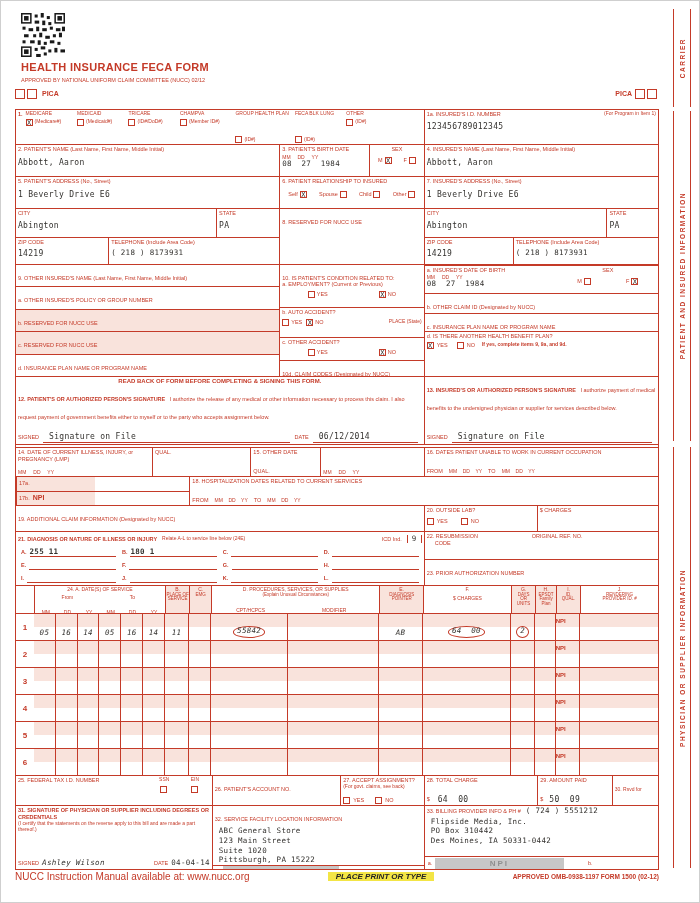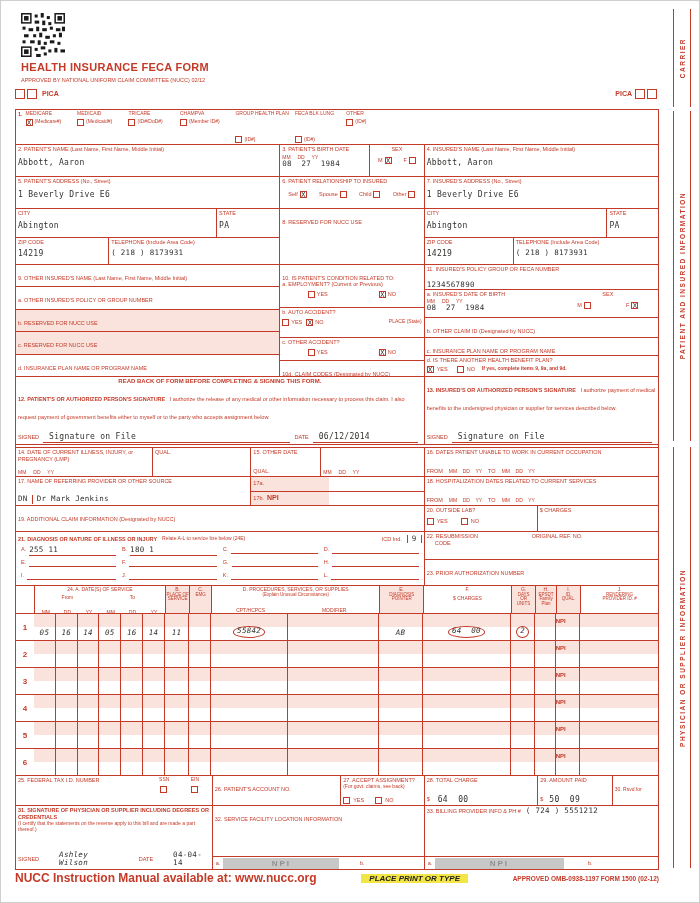--- a/index.html
+++ b/index.html
@@ -23,21 +23,21 @@
   .sub { padding:1px 2px; overflow:hidden; }
   .form { position:absolute; left:14px; top:108px; width:644px; border:1px solid var(--red); background:#fff; }
   .hdr-title { position:absolute; left:20px; top:60px; font-size:11px; font-weight:bold; color:var(--red); letter-spacing:.3px; }
   .hdr-approved { position:absolute; left:20px; top:76px; font-size:5.5px; color:var(--red); }
   .qr { position:absolute; left:20px; top:12px; }
   .pica-row { position:absolute; left:14px; top:88px; width:644px; display:flex; justify-content:space-between; align-items:center; }
   .pica-cell { width:10px; height:10px; border:1px solid var(--red); display:inline-block; margin-right:2px; }
   .sigline { border-bottom:1px solid var(--red); margin:0 4px; padding:0 4px 1px 6px; min-height:9px; }
   .vline { width:1px; background:var(--red); align-self:stretch; margin:0 4px; }
   .icdbox { border-left:1px solid var(--red); border-right:1px solid var(--red); padding:0 4px; }
-  .dcell { width:25%; padding:0 3px; align-items:flex-start; }
+  .dcell { width:25%; padding:0 3px; align-items:center;font-weight:bold; }
   .dline { flex:1; border-bottom:1px solid var(--red); margin-left:3px; min-height:8px; }
   .diagrow { height:13px; padding:0 2px; }
   .q17 { background:var(--pink); width:45%; padding:1px 2px; }
   
   .tc { border-left:1px solid var(--red); overflow:hidden; text-align:center; padding-top:1px; }
   .tc.first { border-left:none; }
   .mdy { width:16.66%; display:inline-block; }
   .srow { position:relative; height:27px; border-top:1px solid var(--red); }
   .sshade { position:absolute; left:2.8%; right:0; top:0; height:13px; background:var(--pink); display:flex; align-items:center; }
   .npi-lb { margin-left:83.6%; font-size:6px; font-weight:bold; color:var(--red); }
@@ -47,21 +47,21 @@
   .scell { border-right:1px solid var(--red); height:100%; display:flex; align-items:flex-end; justify-content:center;
            padding-bottom:2px; overflow:visible; }
   .circle { border:1.2px solid var(--red); border-radius:50%; padding:0 3px 1px 3px; }
   .npi-gray { background:#c7c7c7; color:#909090; font-size:8px; font-weight:bold; width:55%; height:11px;
               display:flex; align-items:center; justify-content:center; letter-spacing:2px; }
   .vstrip { position:absolute; right:8px; top:0; width:18px; }
   .vsec { position:absolute; left:0; width:100%; border-left:1px solid var(--red); border-right:1px solid var(--red);
           display:flex; align-items:center; justify-content:center; }
   .vsec span { writing-mode:vertical-rl; transform:rotate(180deg); font-size:6.5px; font-weight:bold; color:var(--red); letter-spacing:1.5px; }
   .footer { position:absolute; left:14px; top:870px; width:644px; display:flex; justify-content:space-between; align-items:center; }
-  .f-left { color:var(--red); font-weight:bold; font-size:12px; }
+  .f-left { color:var(--red); font-weight:normal; font-size:10px; }
   .f-mid { background:#f3e545; font-style:italic; font-weight:bold; font-size:8px; color:#222; padding:0 8px; }
   .f-right { color:var(--red); font-size:6.5px; font-weight:bold; }
   .sig-script { font-style:italic; }
   .addr { padding:0 6px; line-height:1.3; }
 </style>
 </head>
 <body>
 
 <div class="page">
 
@@ -180,20 +180,27 @@
             </div>
         </div>
         <div class="col" style="width:10%">
           <span class="lb2">OTHER</span>
           <div class="f ac g2" style="margin-top:2px">
               <span class="cb"></span>
               <span class="lb2">(ID#)</span>
             </div>
         </div>
       </div>
+      <div class="box col" style="width:36.5%">
+        <div class="f jb">
+          <span class="lb">1a. INSURED'S I.D. NUMBER</span>
+          <span class="lb2">(For Program in Item 1)</span>
+        </div>
+        <span class="val" style="margin-top:4px">123456789012345</span>
+      </div>
     </div>
 
     <div class="row" style="height:32px">
       <div class="box first col" style="width:41%">
         <span class="lb">2. PATIENT'S NAME (Last Name, First Name, Middle Initial)</span>
         <span class="val" style="margin-top:5px">Abbott, Aaron</span>
       </div>
       <div class="box f" style="width:22.5%; padding:0">
         <div class="col" style="width:62%; padding:1px 2px">
           <span class="lb">3. PATIENT'S BIRTH DATE</span>
@@ -350,24 +357,20 @@
                 <span class="cb">X</span>
                 <span class="lb">NO</span>
               </span>
           </div>
         </div>
         <div class="sub bt" style="flex:1">
           <span class="lb">10d. CLAIM CODES (Designated by NUCC)</span>
         </div>
       </div>
       <div class="box col" style="width:36.5%; padding:0">
-        <div class="sub" style="height:24px">
-          <div class="lb">11. INSURED'S POLICY GROUP OR FECA NUMBER</div>
-          <span class="val val2">1234567890</span>
-        </div>
         <div class="sub bt f" style="height:28px">
           <div class="col" style="width:58%">
             <span class="lb">a. INSURED'S DATE OF BIRTH</span>
             <span class="lb2 pre" style="margin-top:1px">MM     DD     YY</span>
             <span class="val val2 pre">08  27  1984</span>
           </div>
           <div class="col" style="width:42%">
             <span class="lb tcenter">SEX</span>
             <div class="f jsa" style="margin-top:4px">
               <span class="f ac g2">
@@ -448,28 +451,20 @@
         <div class="f ac" style="margin-top:auto; gap:6px">
           <span class="lb">FROM</span>
           <span class="lb2 pre">MM    DD    YY</span>
           <span class="lb">TO</span>
           <span class="lb2 pre">MM    DD    YY</span>
         </div>
       </div>
     </div>
 
     <div class="row" style="height:29px">
-      <div class="box first col" style="width:36.5%">
-        <span class="lb">17. NAME OF REFERRING PROVIDER OR OTHER SOURCE</span>
-        <div class="f ac" style="margin-top:auto">
-          <span class="val val2">DN</span>
-          <span class="vline"></span>
-          <span class="val val2">Dr Mark Jenkins</span>
-        </div>
-      </div>
       <div class="col" style="width:27%; padding:0; border-left:1px solid var(--red)">
         <div class="f" style="flex:1">
           <div class="q17 f ac">
               <span class="lb">17a.</span>
             </div>
           <div class="sp"></div>
         </div>
         <div class="f bt" style="flex:1">
           <div class="q17 f ac">
             <span class="lb">17b.</span>
@@ -867,39 +862,50 @@
       </div>
       <div class="box" style="width:7.2%">
         <span class="lb2">30. Rsvd for NUCC Use</span>
       </div>
     </div>
 
     <div class="row" style="height:64px">
       <div class="box first col" style="width:30.5%">
         <span class="lb bld">31. SIGNATURE OF PHYSICIAN OR SUPPLIER INCLUDING DEGREES OR CREDENTIALS</span>
         <span class="lb2" style="margin-top:1px">(I certify that the statements on the reverse apply to this bill and are made a part thereof.)</span>
-        <div class="f ac" style="margin-top:auto; gap:20px">
+        <div class="f ac" style="margin-top:auto; gap:3px">
           <span class="lb">SIGNED</span>
           <span class="val val2 sig-script">Ashley Wilson</span>
           <span class="lb" style="margin-left:auto">DATE</span>
           <span class="val val2">04-04-14</span>
         </div>
       </div>
       <div class="box col" style="width:33%; padding:0">
         <div style="padding:1px 2px"><span class="lb">32. SERVICE FACILITY LOCATION INFORMATION</span></div>
+        <div class="val val2 addr">
+          <div>ABC General Store</div>
+          <div>123 Main Street</div>
+          <div>Suite 1020</div>
+          <div>Pittsburgh, PA 15222</div>
+        </div>
         <div class="f ac bt" style="margin-top:auto; height:13px">
           <span class="lb" style="margin:0 3px">a.</span>
           <span class="npi-gray">NPI</span>
           <span class="lb" style="margin-left:auto; margin-right:28%">b.</span>
         </div>
       </div>
       <div class="box col" style="width:36.5%; padding:0">
         <div class="f ac" style="padding:1px 2px; gap:5px">
           <span class="lb">33. BILLING PROVIDER INFO &amp; PH #</span>
           <span class="val val2">( 724 ) 5551212</span>
+        </div>
+        <div class="val val2 addr">
+          <div>Flipside Media, Inc.</div>
+          <div>PO Box 310442</div>
+          <div>Des Moines, IA 50331-0442</div>
         </div>
         <div class="f ac bt" style="margin-top:auto; height:13px">
           <span class="lb" style="margin:0 3px">a.</span>
           <span class="npi-gray">NPI</span>
           <span class="lb" style="margin-left:auto; margin-right:28%">b.</span>
         </div>
       </div>
     </div>
 
   </div>

